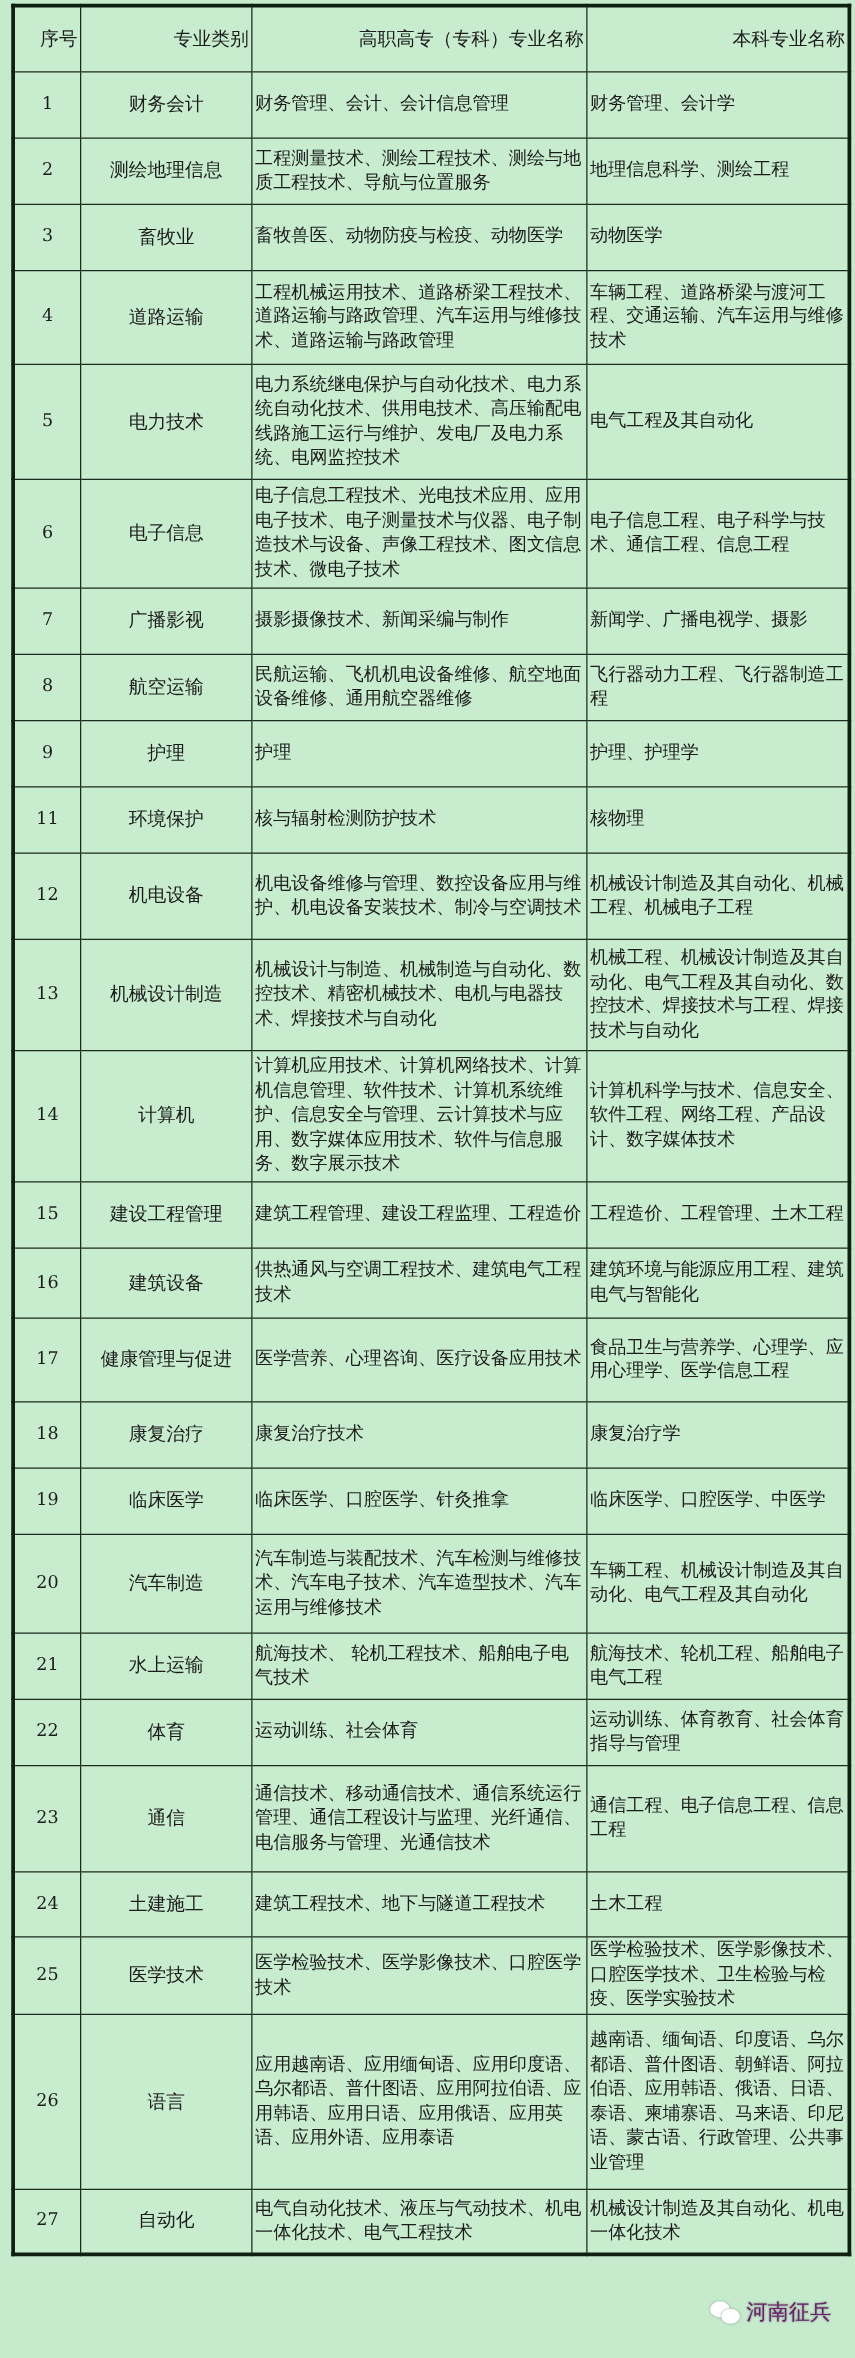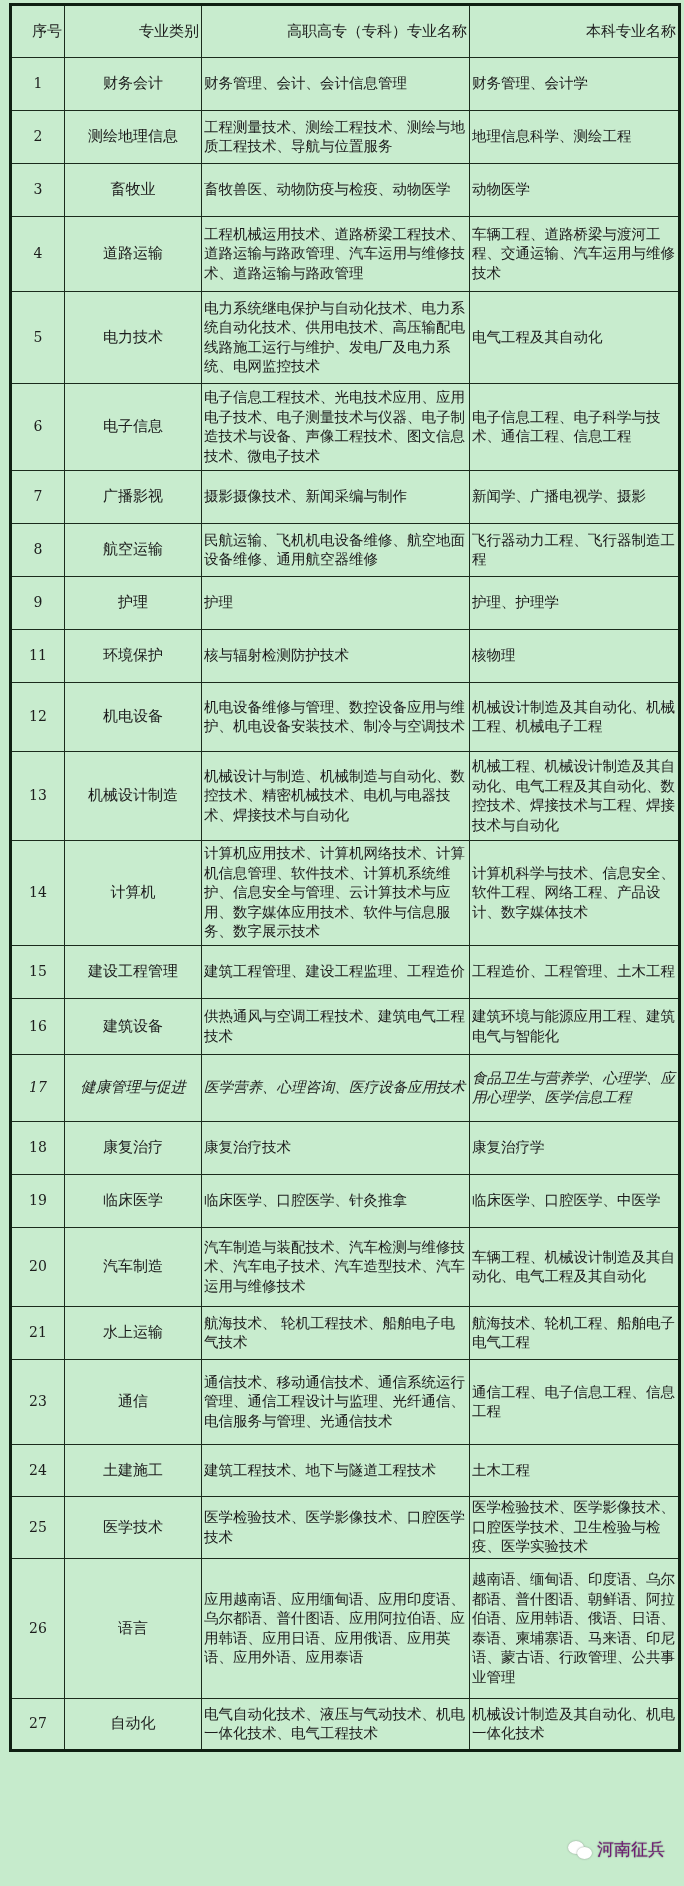--- a/index.html
+++ b/index.html
@@ -143,21 +143,21 @@
         <td class="c-cat">建设工程管理</td>
         <td class="c-txt">建筑工程管理、建设工程监理、工程造价</td>
         <td class="c-txt">工程造价、工程管理、土木工程</td>
       </tr>
       <tr style="height: 56px;">
         <td class="c-num">16</td>
         <td class="c-cat">建筑设备</td>
         <td class="c-txt">供热通风与空调工程技术、建筑电气工程技术</td>
         <td class="c-txt">建筑环境与能源应用工程、建筑电气与智能化</td>
       </tr>
-      <tr style="height: 67px; font-style: italic;">
+      <tr style="height: 67px;">
         <td class="c-num">17</td>
         <td class="c-cat">健康管理与促进</td>
         <td class="c-txt">医学营养、心理咨询、医疗设备应用技术</td>
         <td class="c-txt">食品卫生与营养学、心理学、应用心理学、医学信息工程</td>
       </tr>
       <tr style="height: 53px;">
         <td class="c-num">18</td>
         <td class="c-cat">康复治疗</td>
         <td class="c-txt">康复治疗技术</td>
         <td class="c-txt">康复治疗学</td>
@@ -172,20 +172,26 @@
         <td class="c-num">20</td>
         <td class="c-cat">汽车制造</td>
         <td class="c-txt">汽车制造与装配技术、汽车检测与维修技术、汽车电子技术、汽车造型技术、汽车运用与维修技术</td>
         <td class="c-txt">车辆工程、机械设计制造及其自动化、电气工程及其自动化</td>
       </tr>
       <tr style="height: 53px;">
         <td class="c-num">21</td>
         <td class="c-cat">水上运输</td>
         <td class="c-txt">航海技术、 轮机工程技术、船舶电子电气技术</td>
         <td class="c-txt">航海技术、轮机工程、船舶电子电气工程</td>
+      </tr>
+      <tr style="height: 53px;">
+        <td class="c-num">22</td>
+        <td class="c-cat">体育</td>
+        <td class="c-txt">运动训练、社会体育</td>
+        <td class="c-txt">运动训练、体育教育、社会体育指导与管理</td>
       </tr>
       <tr style="height: 85px;">
         <td class="c-num">23</td>
         <td class="c-cat">通信</td>
         <td class="c-txt">通信技术、移动通信技术、通信系统运行管理、通信工程设计与监理、光纤通信、电信服务与管理、光通信技术</td>
         <td class="c-txt">通信工程、电子信息工程、信息工程</td>
       </tr>
       <tr style="height: 52px; margin-top: 23px;">
         <td class="c-num">24</td>
         <td class="c-cat">土建施工</td>

